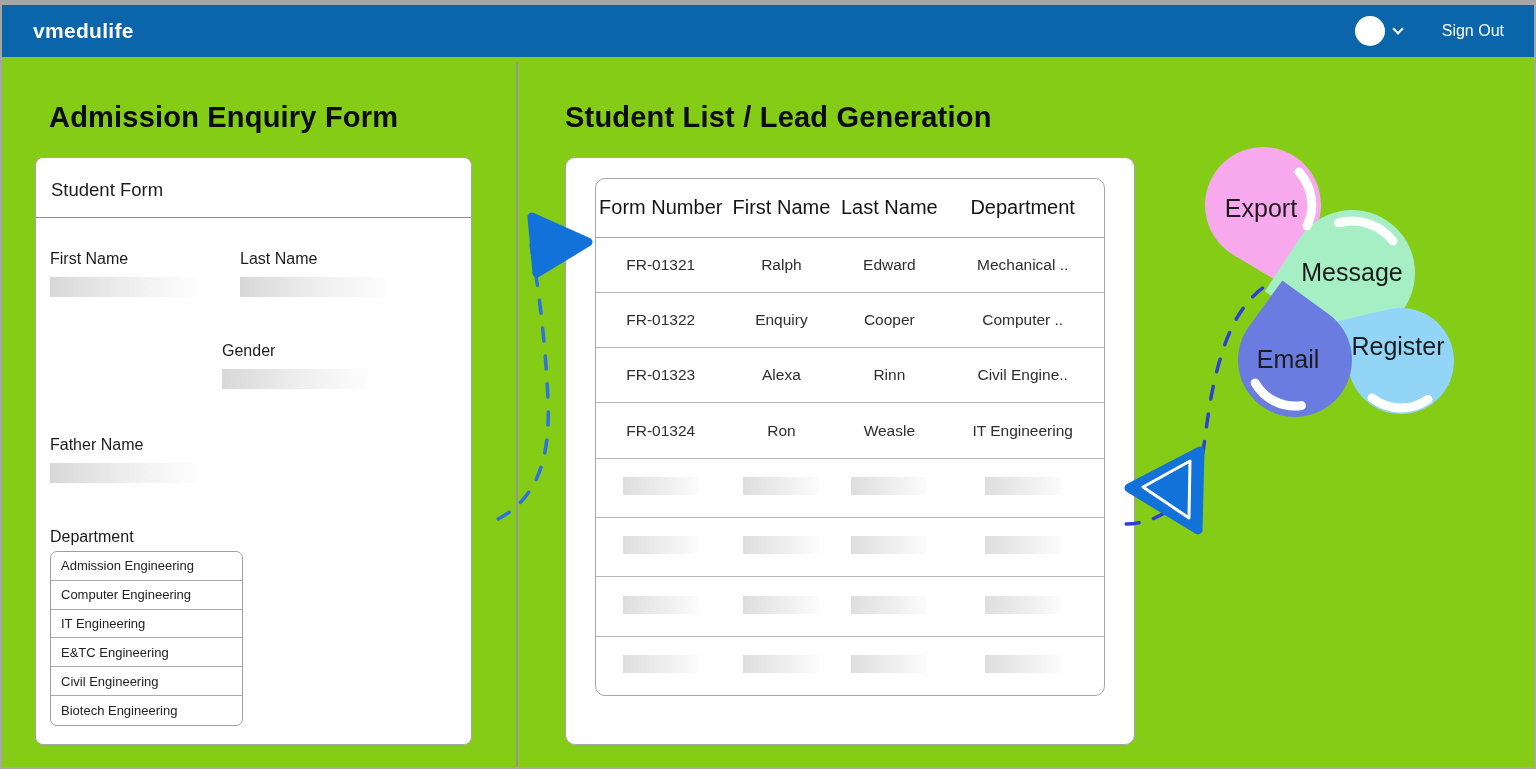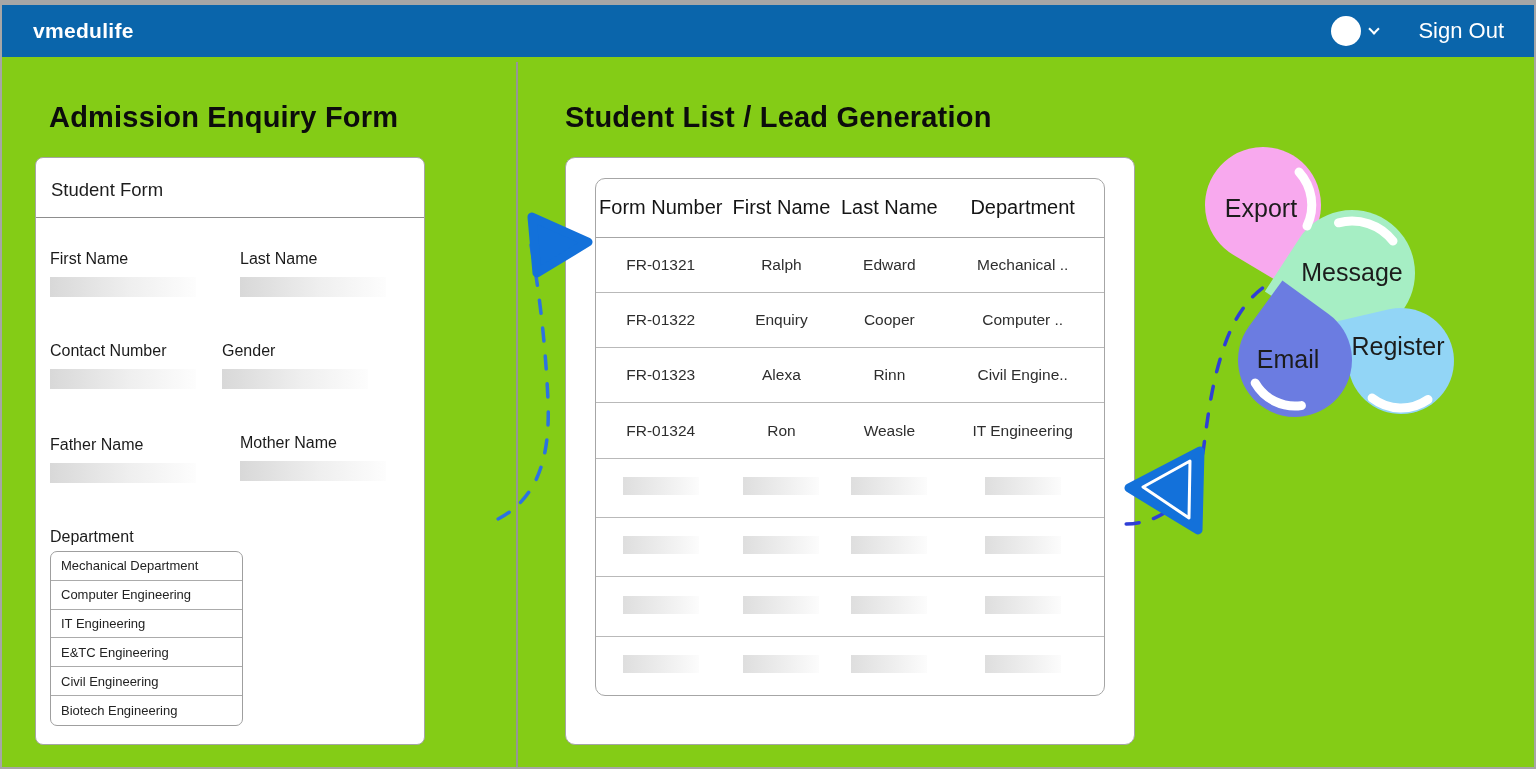--- a/index.html
+++ b/index.html
@@ -20,32 +20,32 @@
   }
   .topbar-right {
     position:absolute; right:30px; top:0; height:100%;
     display:flex; align-items:center;
   }
   .avatar { width:30px; height:30px; border-radius:50%; background:#ffffff; }
   .chev {
     width:8px; height:8px; border-right:2px solid #ffffff; border-bottom:2px solid #ffffff;
     transform:rotate(45deg); margin:-4px 0 0 9px;
   }
-  .signout { color:#ffffff; font-size:22px; margin-left:40px; }
+  .signout { color:#ffffff; font-size:16px; margin-left:40px; }
   
   .vdivider {
     position:absolute; left:514px; top:57px; bottom:0; width:2px; background:#969696;
   }
   
   .title { position:absolute; font-size:29px; font-weight:700; color:#0c0c0c; letter-spacing:.2px; }
   .title-left { left:47px; top:96px; }
   .title-right { left:563px; top:96px; }
   
   .form-card {
-    position:absolute; left:33px; top:152px; width:390px; height:588px;
+    position:absolute; left:33px; top:152px; width:437px; height:588px;
     border:1.5px solid #a5a5a5; border-radius:8px; background:#fff;
   }
   .form-card-head { padding:21px 15px 0 15px; font-size:18.5px; color:#1d1d1d; }
   .form-card-divider { position:absolute; left:0; right:0; top:59px; border-top:1.5px solid #8d8d8d; }
   .fgroup { position:absolute; }
   .flabel { font-size:16px; color:#1b1b1b; font-weight:500; }
   .fskel {
     width:146px; height:20px; margin-top:9px;
     background:linear-gradient(90deg,#d8d8d8,#efefef 55%,#fdfdfd);
   }
@@ -117,40 +117,32 @@
     <div class="form-card-divider"></div>
 
     <div class="fgroup p-r1c1">
       <div class="flabel">First Name</div>
       <div class="fskel"></div>
     </div>
     <div class="fgroup p-r1c2">
       <div class="flabel">Last Name</div>
       <div class="fskel"></div>
     </div>
-    <div class="fgroup p-r2c1">
-      <div class="flabel">Contact Number</div>
-      <div class="fskel"></div>
-    </div>
     <div class="fgroup p-r2c2">
       <div class="flabel">Gender</div>
       <div class="fskel"></div>
     </div>
     <div class="fgroup p-r3c1">
       <div class="flabel">Father Name</div>
       <div class="fskel"></div>
     </div>
-    <div class="fgroup p-r3c2">
-      <div class="flabel">Mother Name</div>
-      <div class="fskel"></div>
-    </div>
 
     <div class="flabel dep-label">Department</div>
     <div class="dep-list">
-      <div class="dep-item">Mechanical Department</div>
+      <div class="dep-item">Admission Engineering</div>
       <div class="dep-item">Computer Engineering</div>
       <div class="dep-item">IT Engineering</div>
       <div class="dep-item">E&amp;TC Engineering</div>
       <div class="dep-item">Civil Engineering</div>
       <div class="dep-item">Biotech Engineering</div>
     </div>
   </section>
 
   <h1 class="title title-right">Student List / Lead Generation</h1>
 

